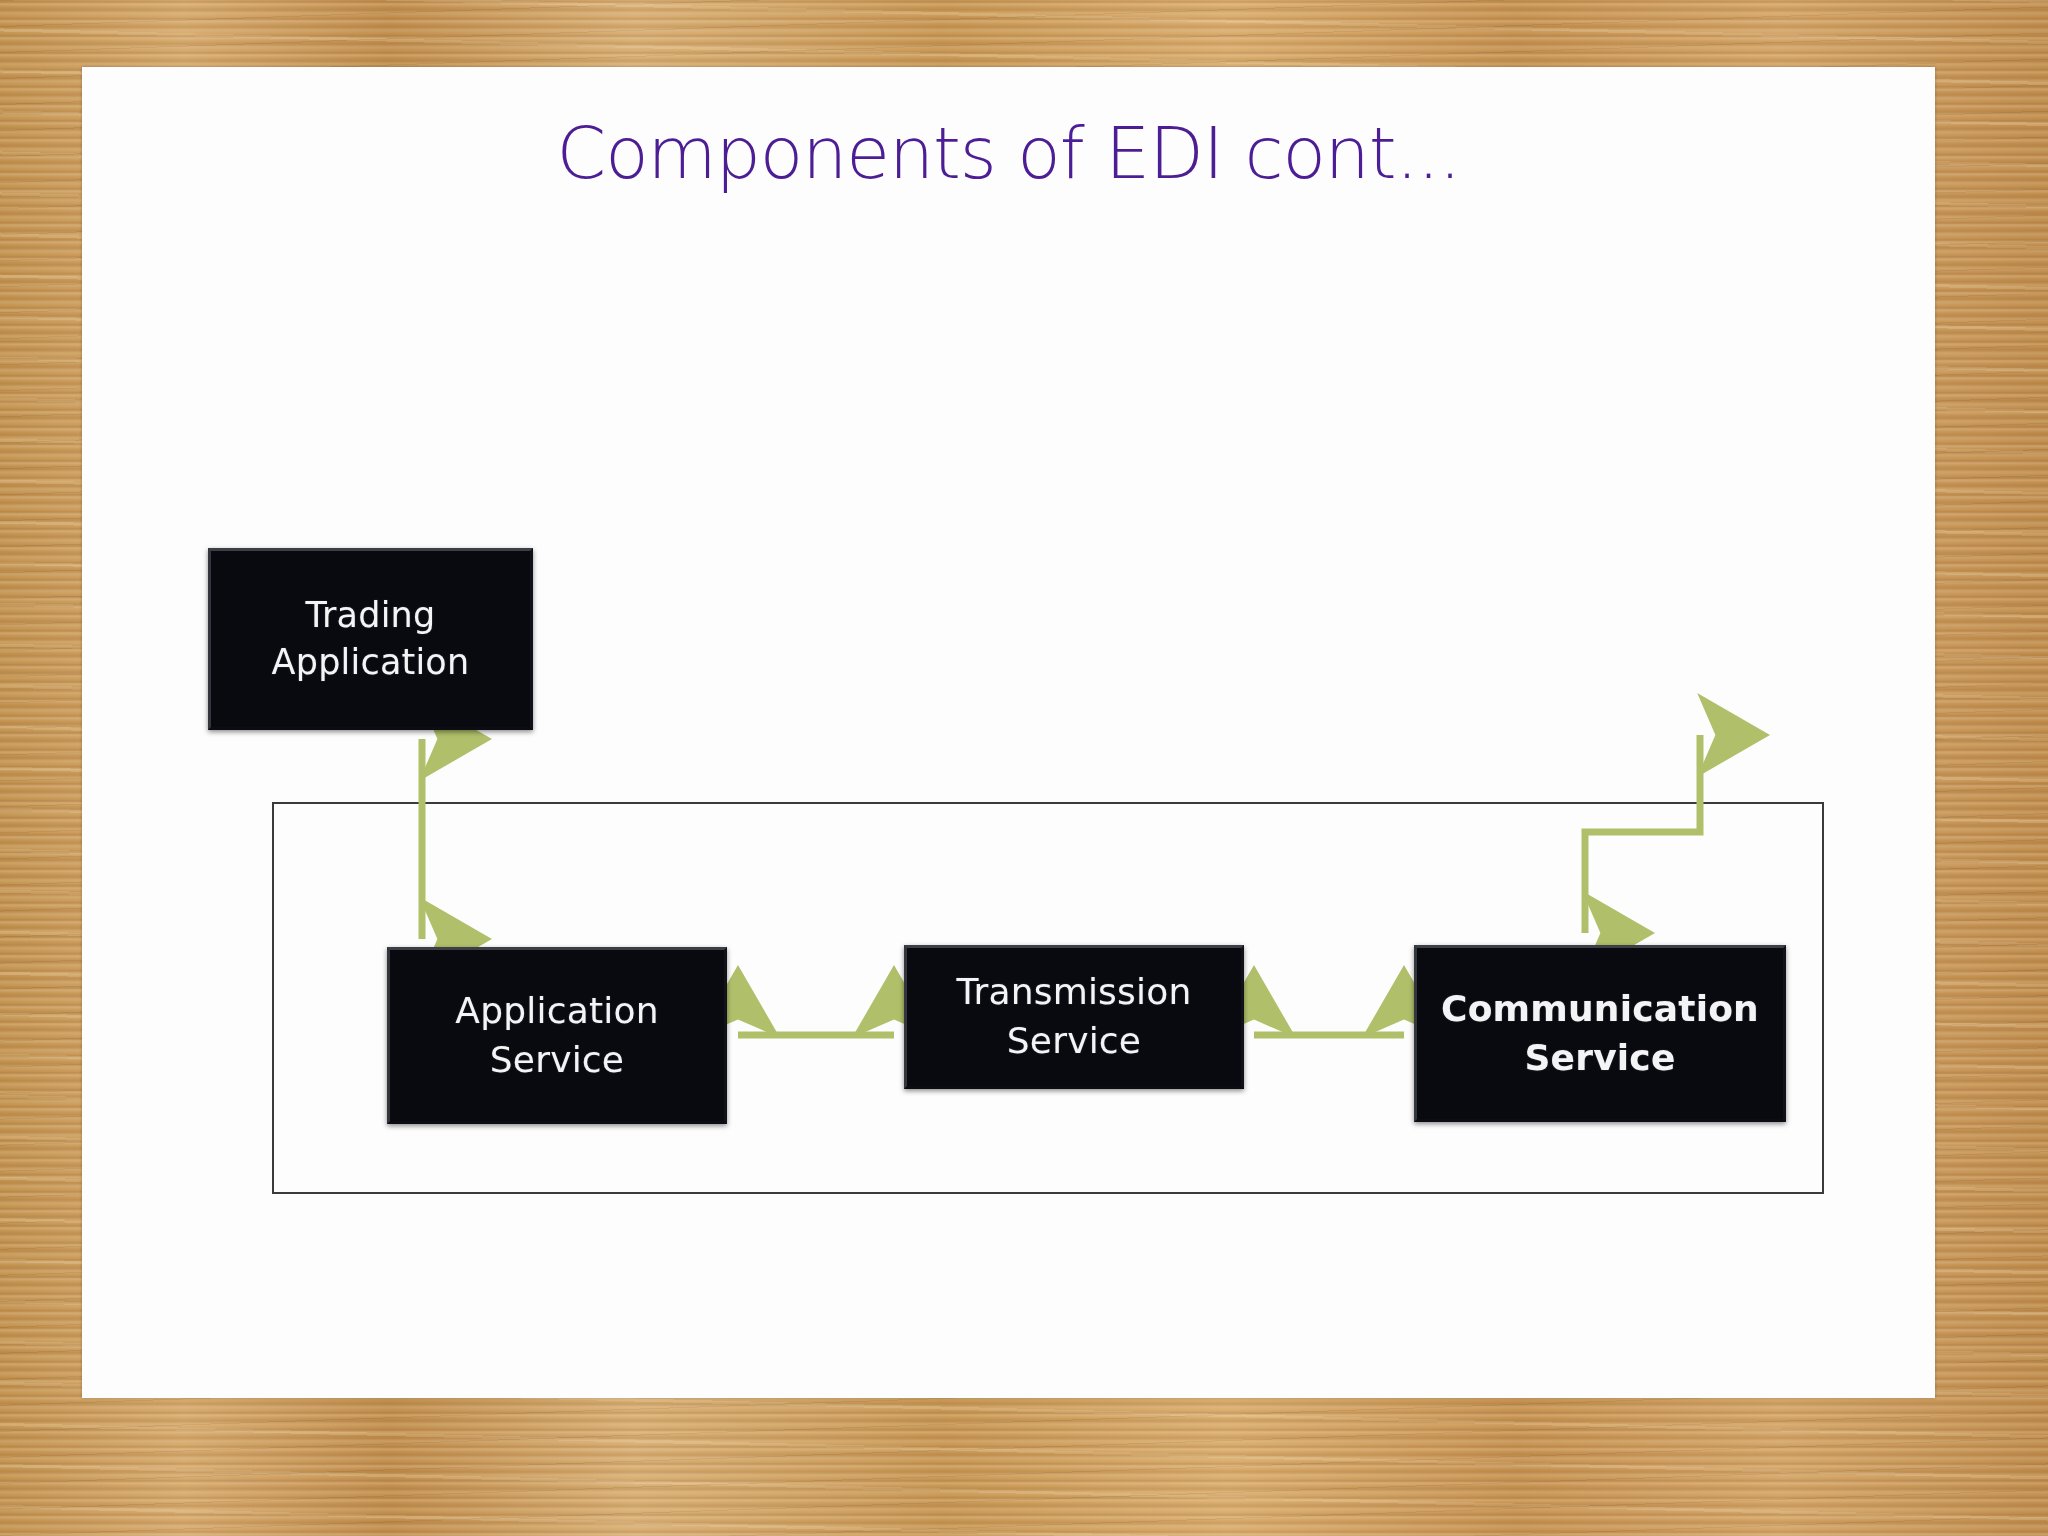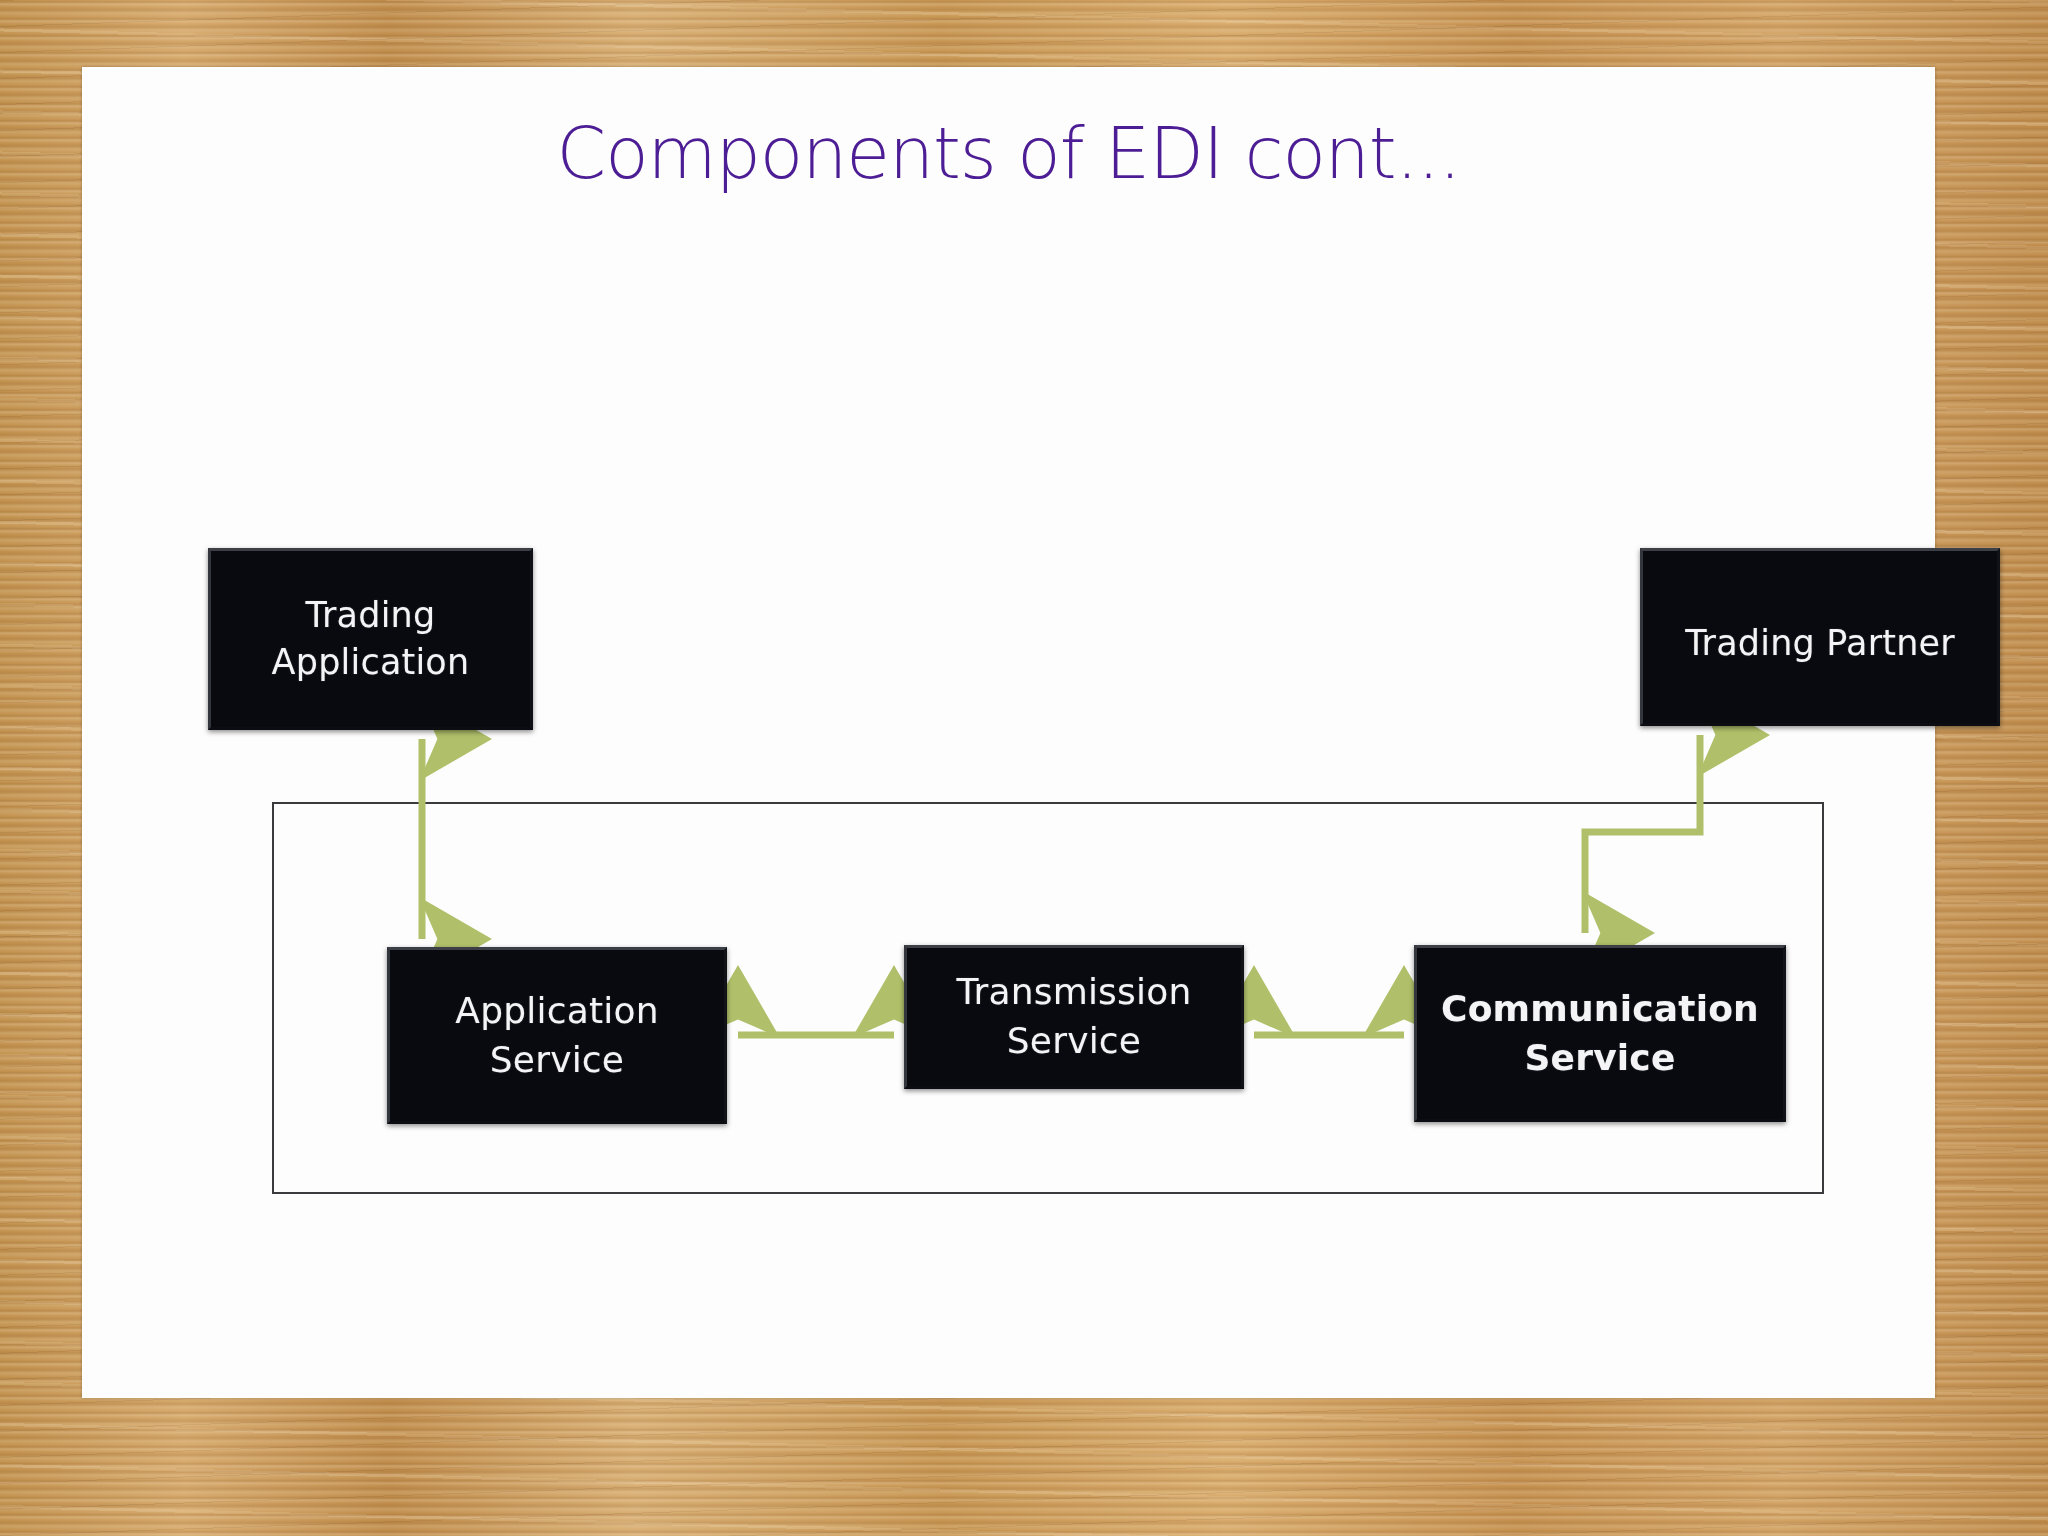--- a/index.html
+++ b/index.html
@@ -161,25 +161,20 @@
     </g>
   </svg>
 
   <div class="box" id="box-business">
     <span class="lbl">
       <span>Trading</span><br>
       <span>Application</span>
     </span>
   </div>
 
-  <div class="box" id="box-trading">
-    <span class="lbl">
-      <span>Trading Partner</span>
-    </span>
-  </div>
 
   <div class="box" id="box-application">
     <span class="lbl">
       <span>Application</span><br>
       <span>Service</span>
     </span>
   </div>
 
   <div class="box" id="box-transmission">
     <span class="lbl">

